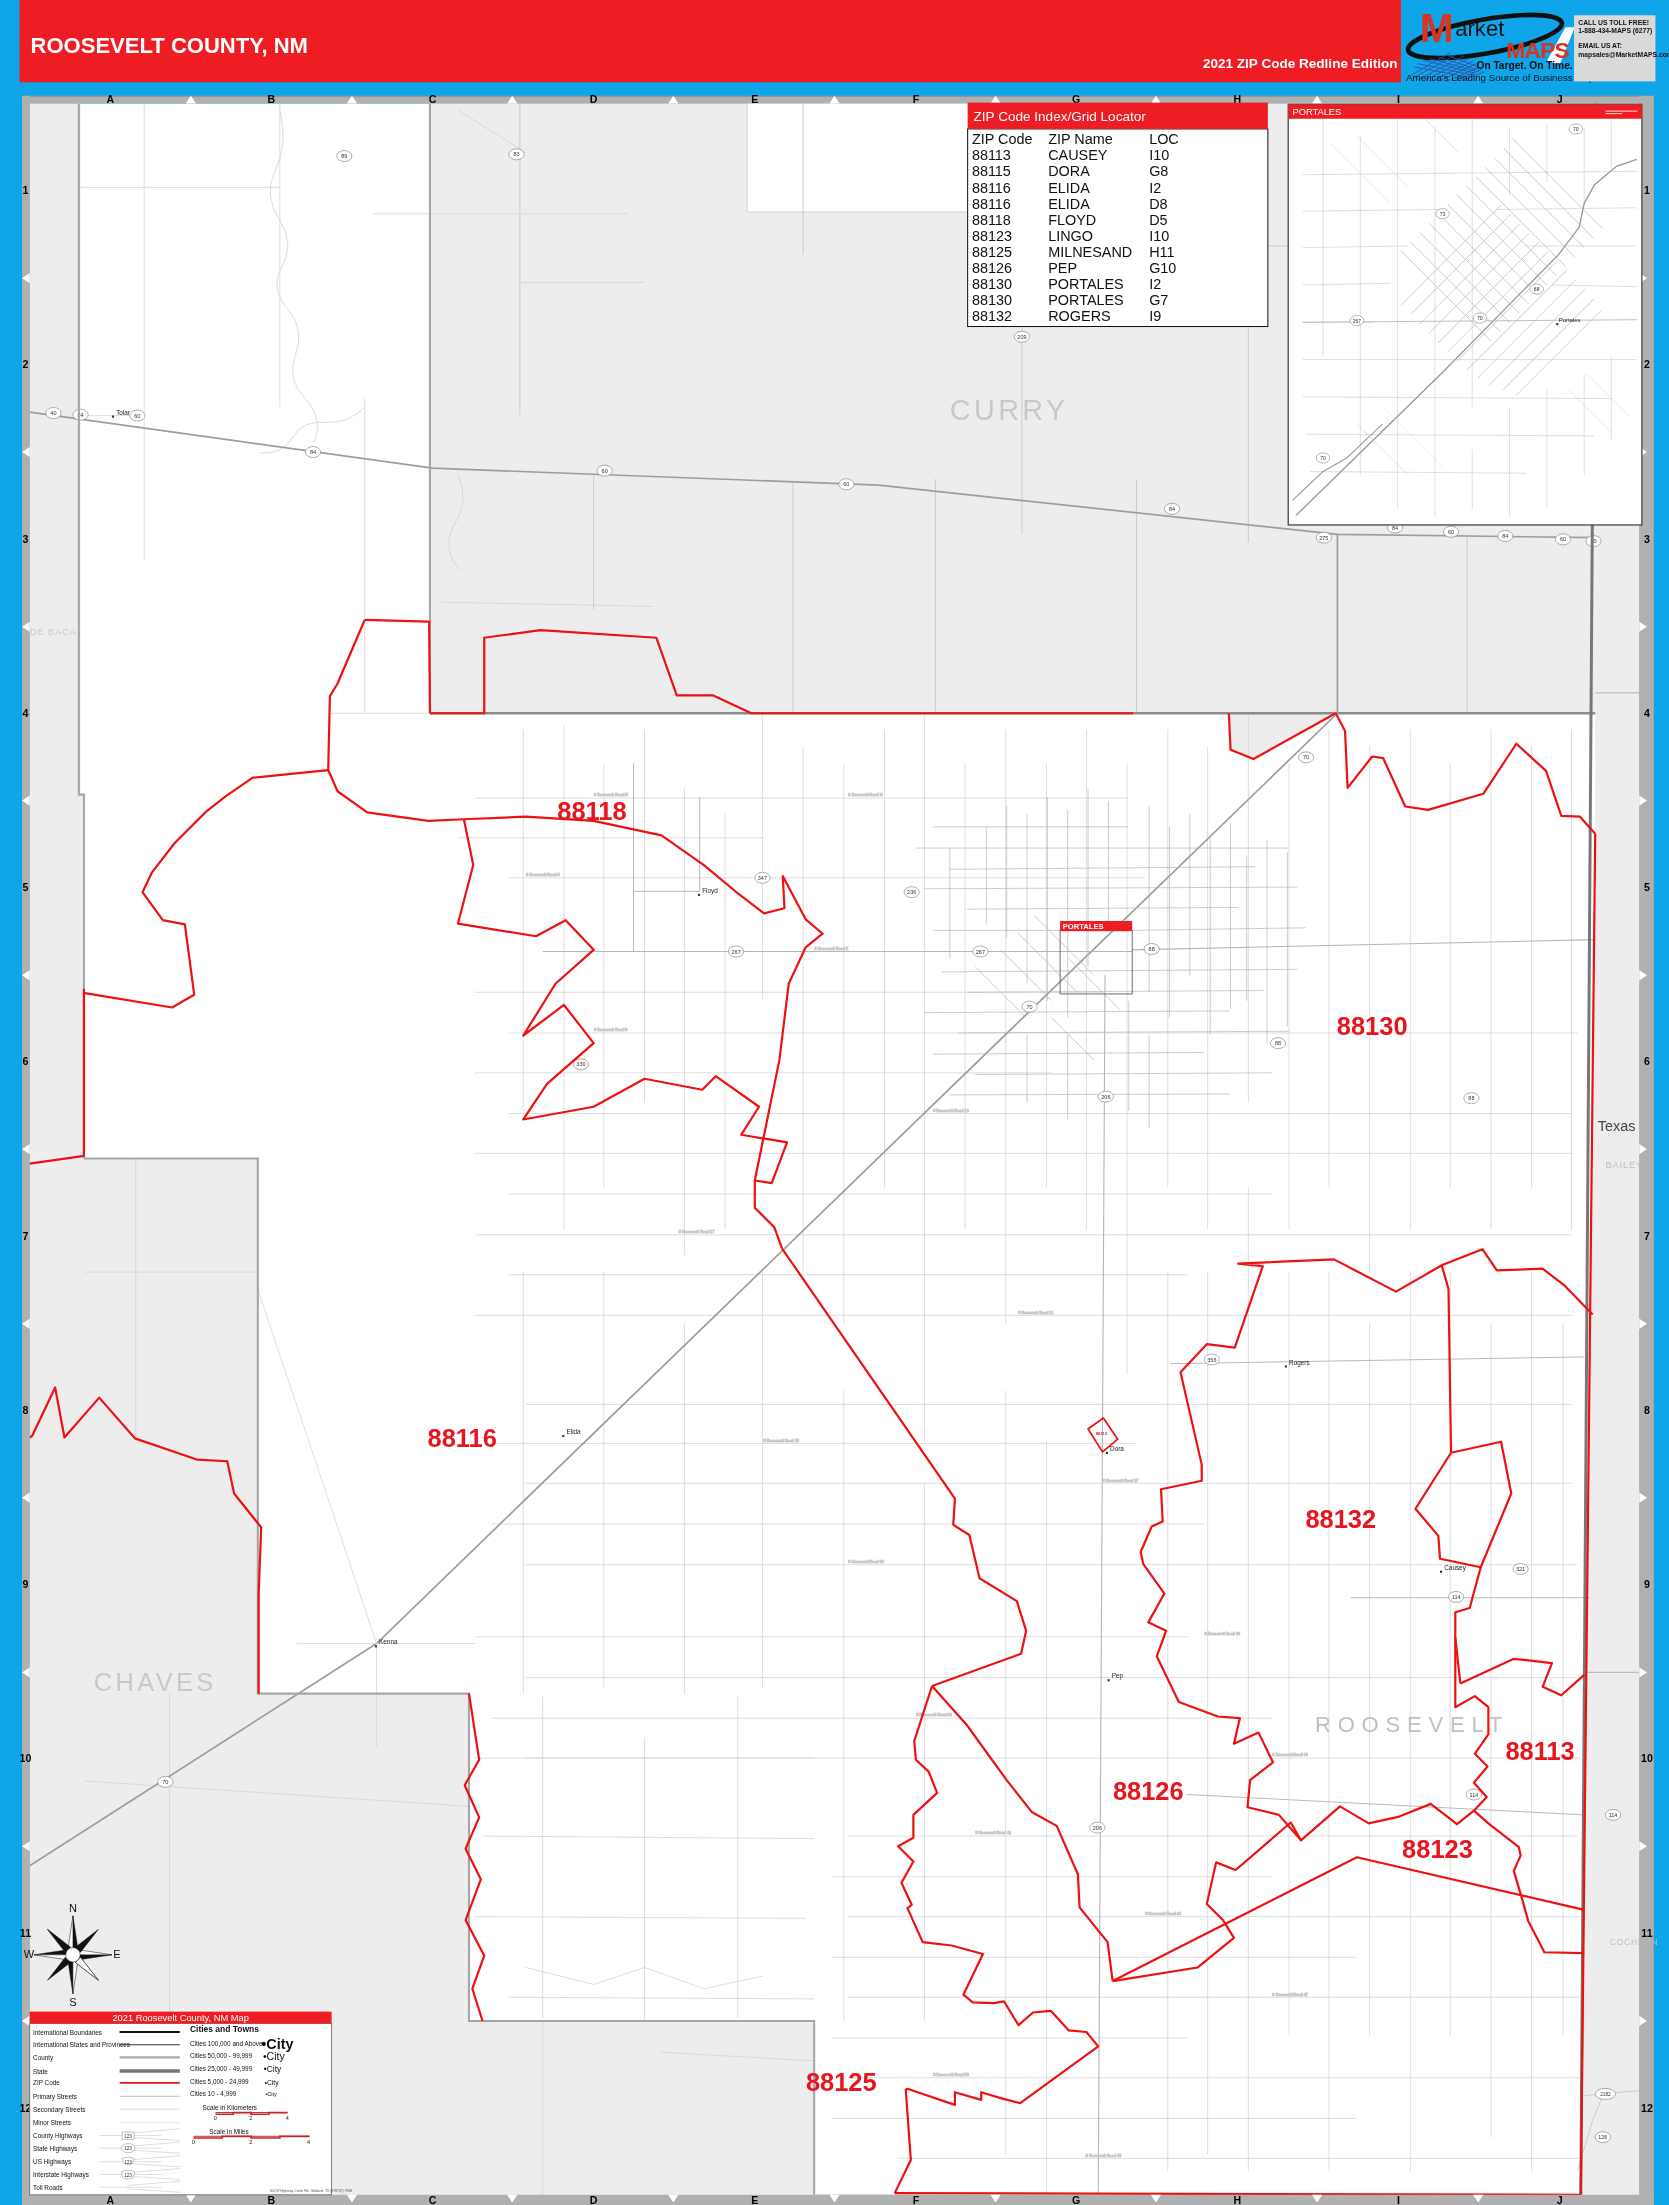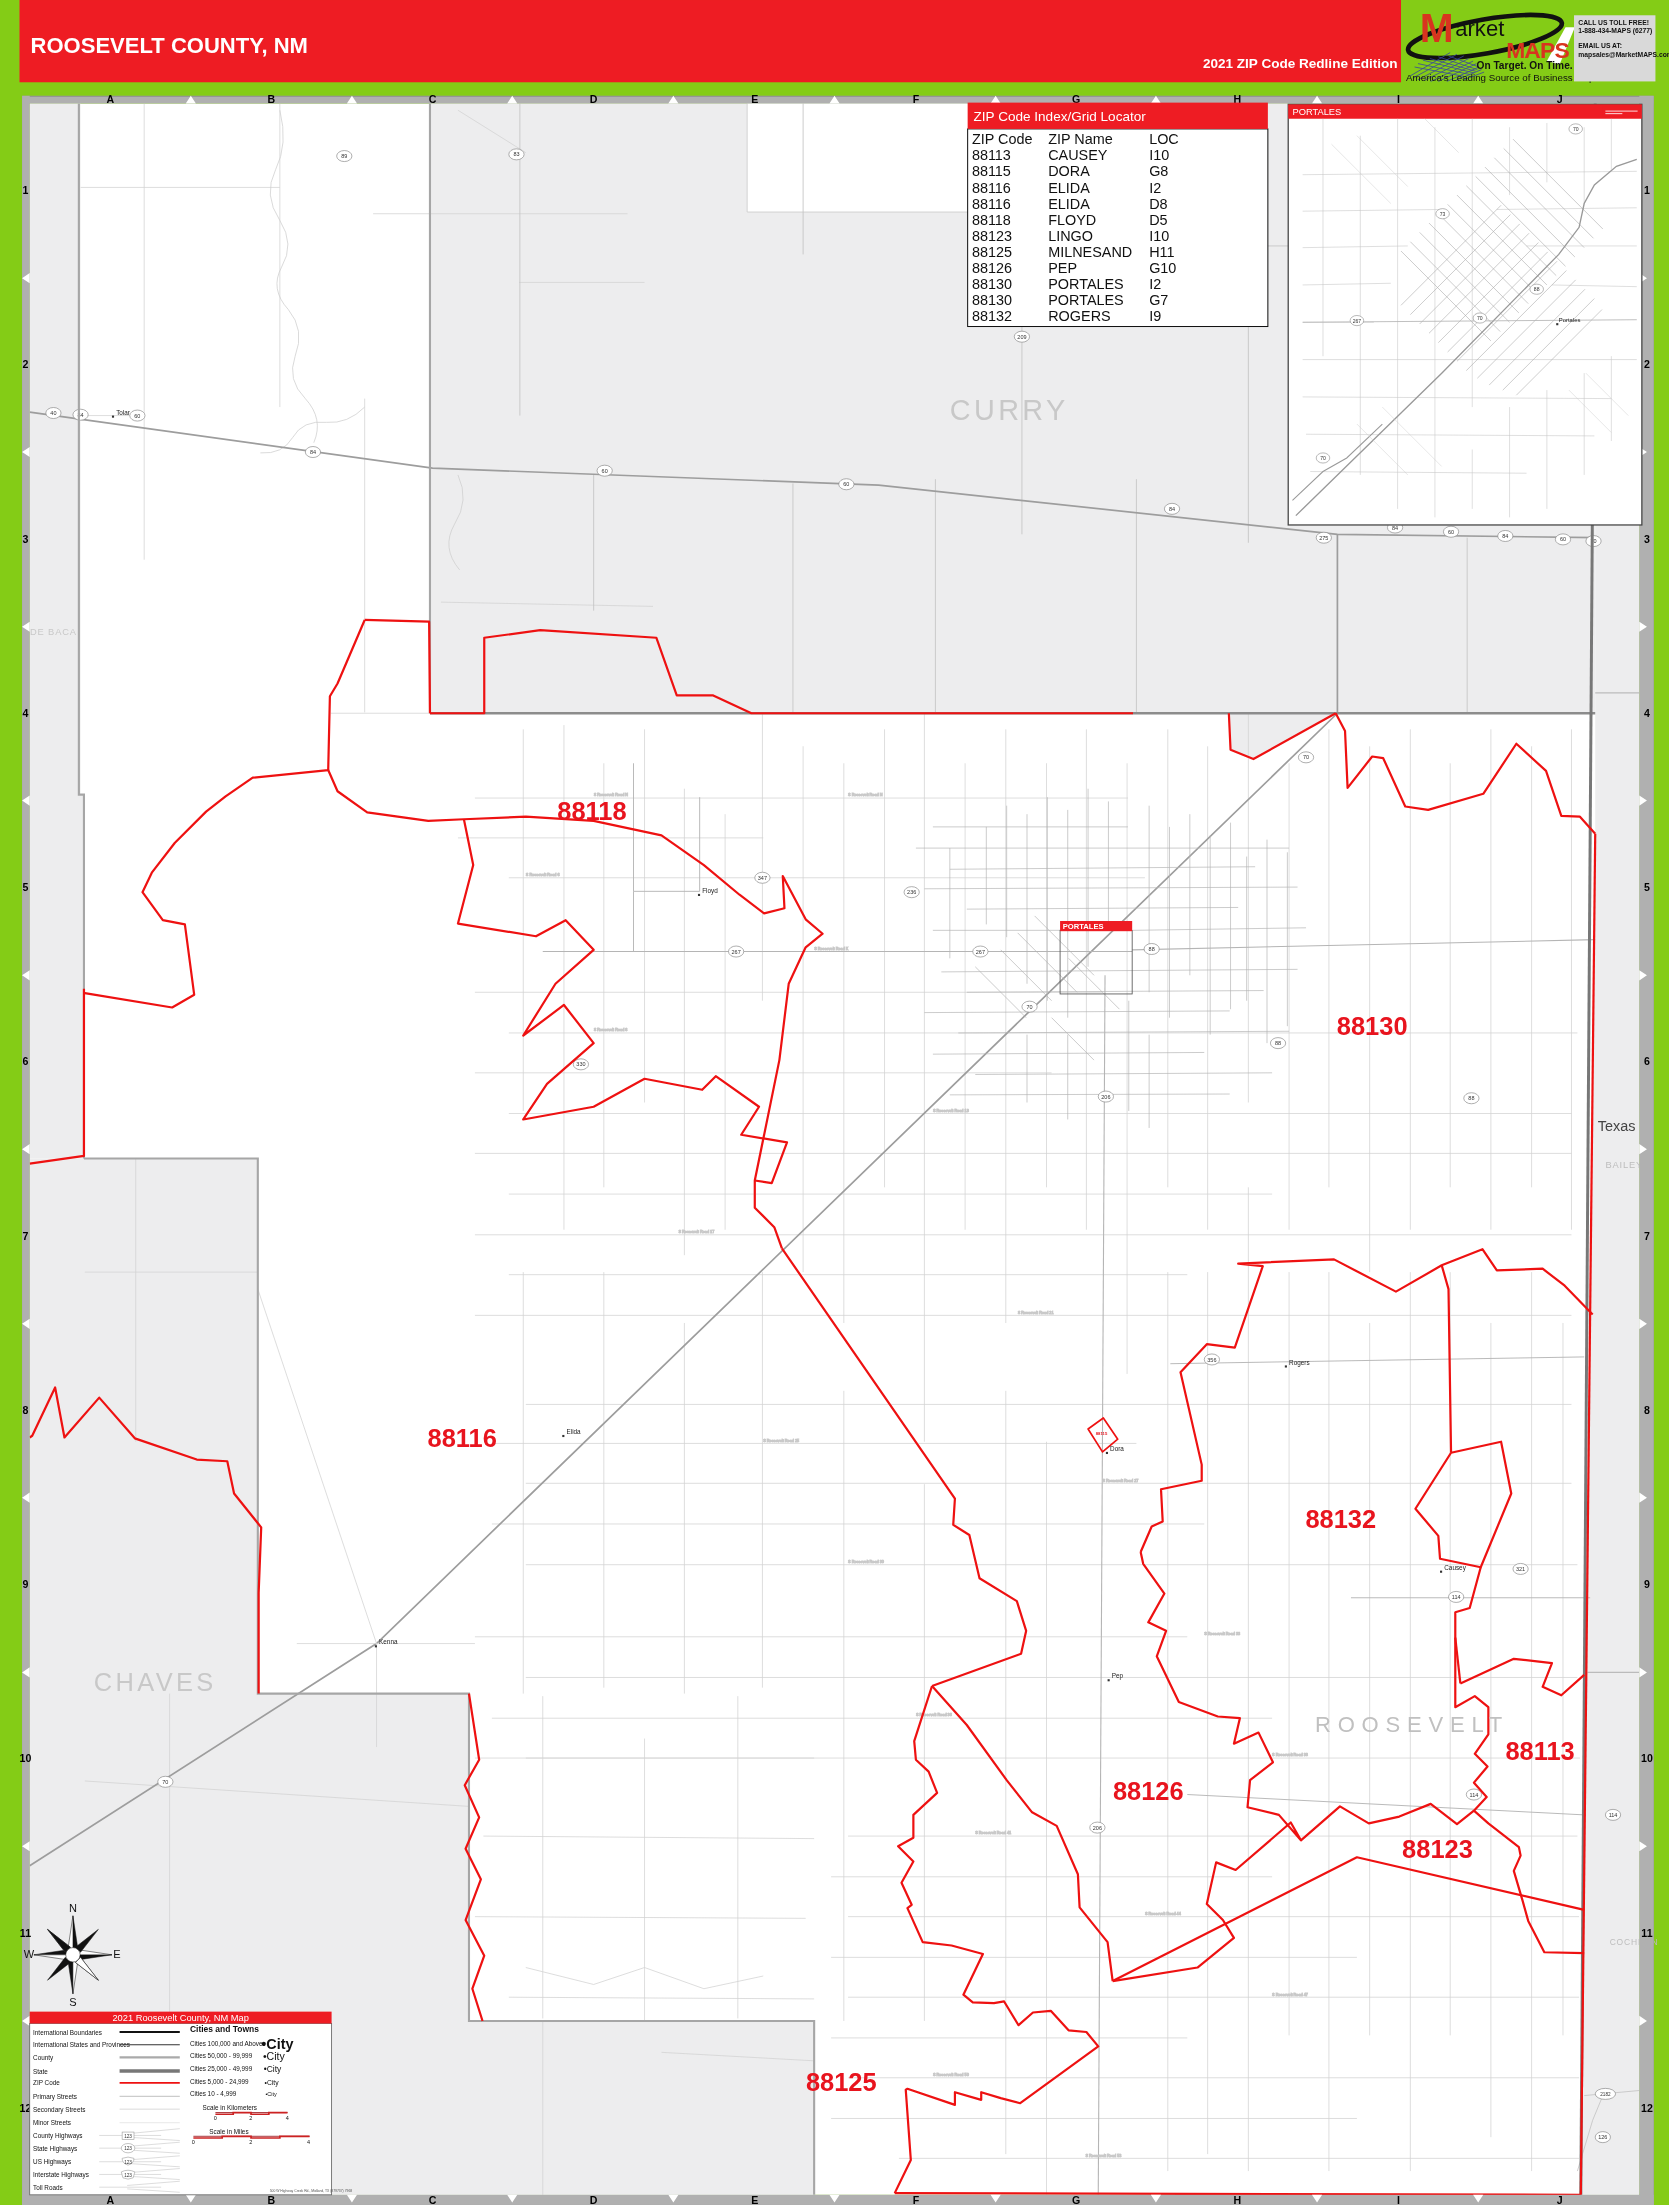--- a/index.html
+++ b/index.html
@@ -1,16 +1,16 @@
 <!DOCTYPE html>
 <html style="font-size:13.6px"><head>
 <meta charset="utf-8">
 <style>
   html,body{margin:0;padding:0;background:#ffffff;}
-  #page{position:relative;width:1669px;height:2205px;background:#84cc16;overflow:hidden;
+  #page{position:relative;width:1669px;height:2205px;background:#0ea5e9;overflow:hidden;
         font-family:"Liberation Sans", sans-serif;}
   svg{position:absolute;top:0;left:0;}
   text{font-family:"Liberation Sans", sans-serif;}
 </style>
 </head>
 <body>
 <div id="page">
 <svg width="1669" height="2205" viewBox="0 0 1968 2600">
 
 <g id="header">

